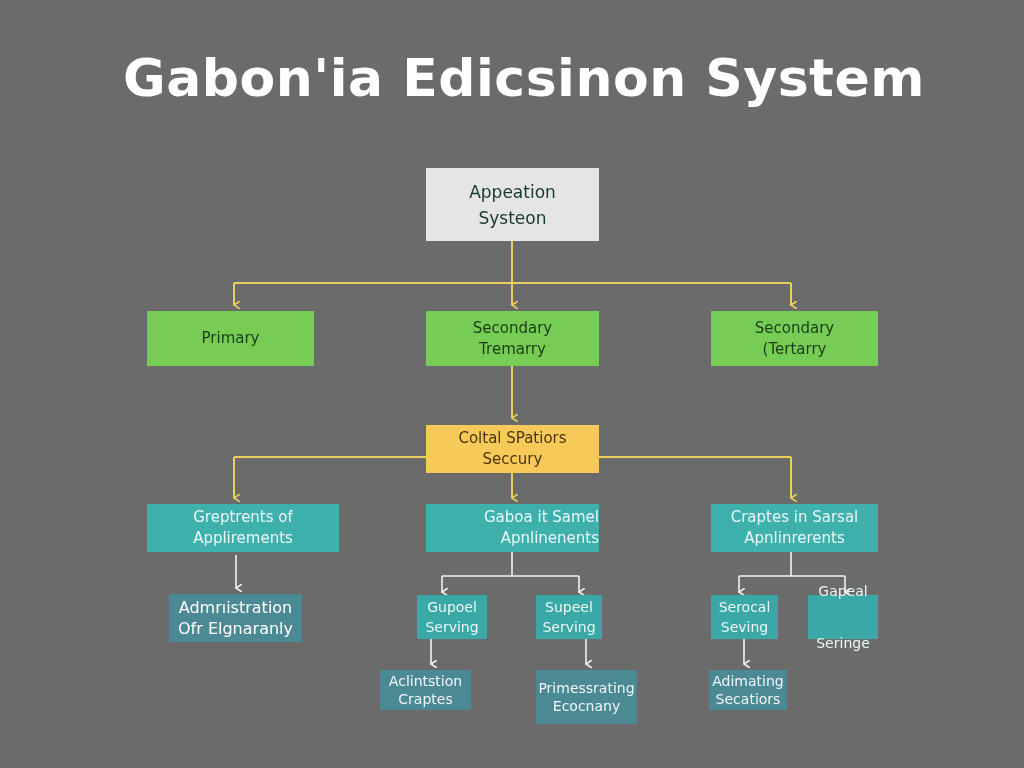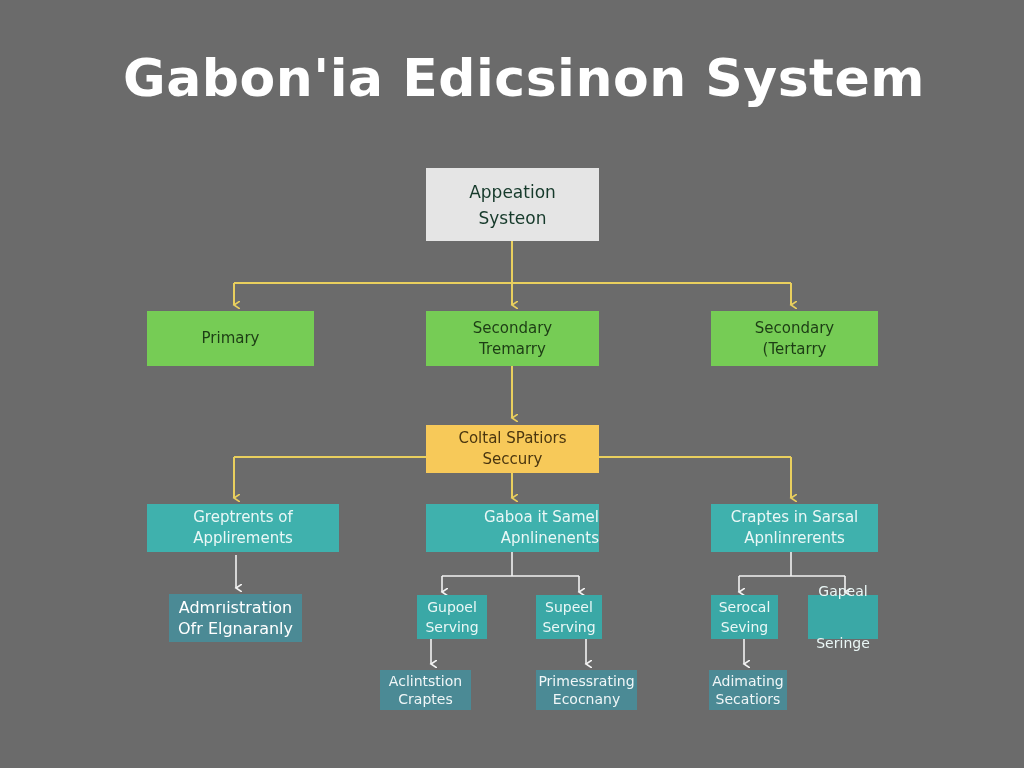--- a/index.html
+++ b/index.html
@@ -133,20 +133,20 @@
 </div>
 <div class="node l3" style="left:808px;top:595px;width:70px;height:44px;gap:32px;">
   <span>Gapeal</span>
   <span>Seringe</span>
 </div>
 
 <div class="node l4" style="left:380px;top:670px;width:91px;height:40px;">
   <span>Aclintstion</span>
   <span>Craptes</span>
 </div>
-<div class="node l4" style="left:536px;top:670px;width:101px;height:40px;">
+<div class="node l4" style="left:536px;top:670px;width:101px;height:54px;">
   <span>Primessrating</span>
   <span>Ecocnany</span>
 </div>
 <div class="node l4" style="left:709px;top:670px;width:78px;height:40px;">
   <span>Adimating</span>
   <span>Secatiors</span>
 </div>
 
 </body></html>

